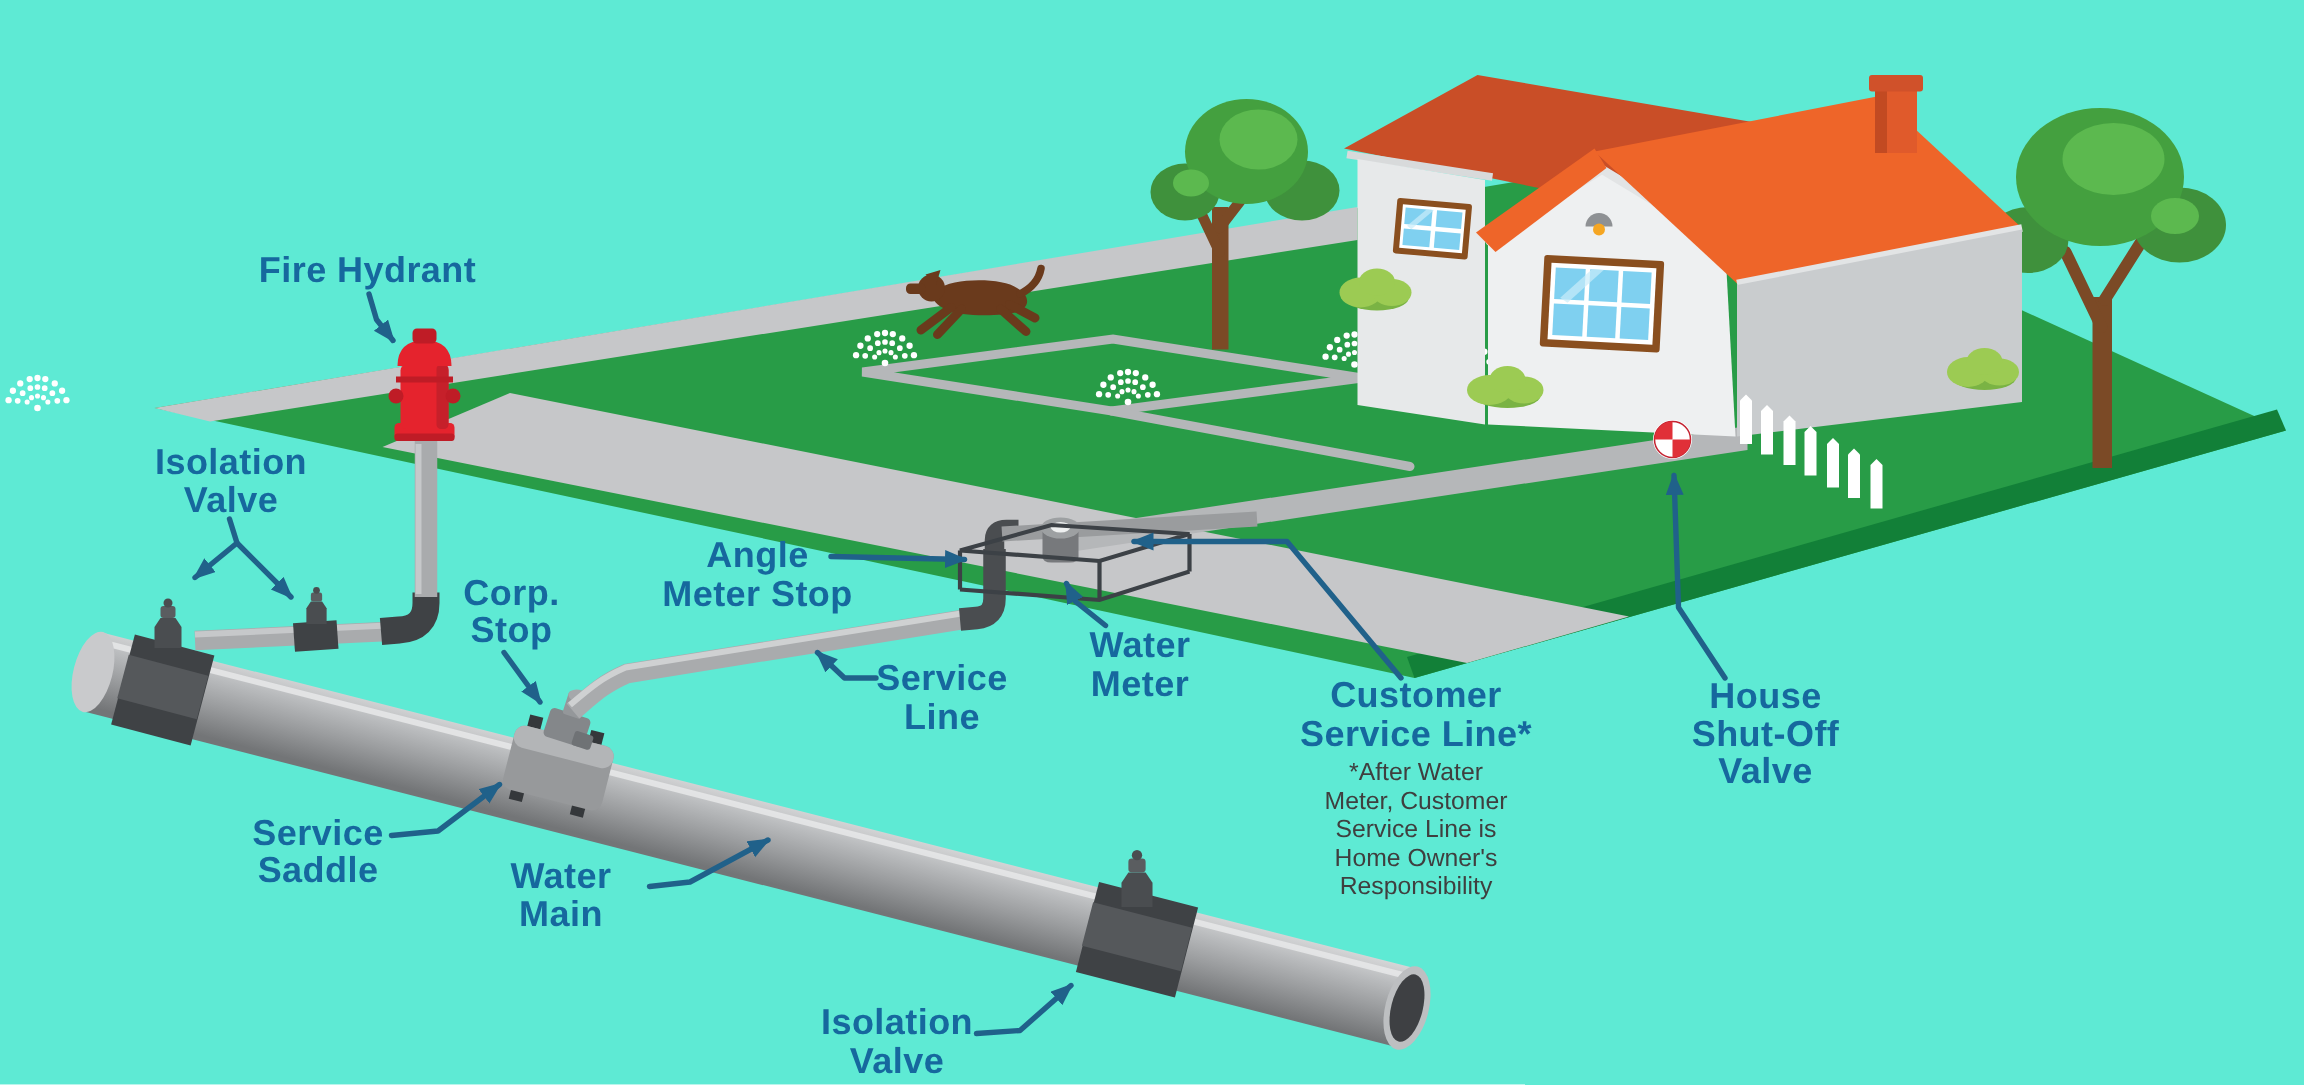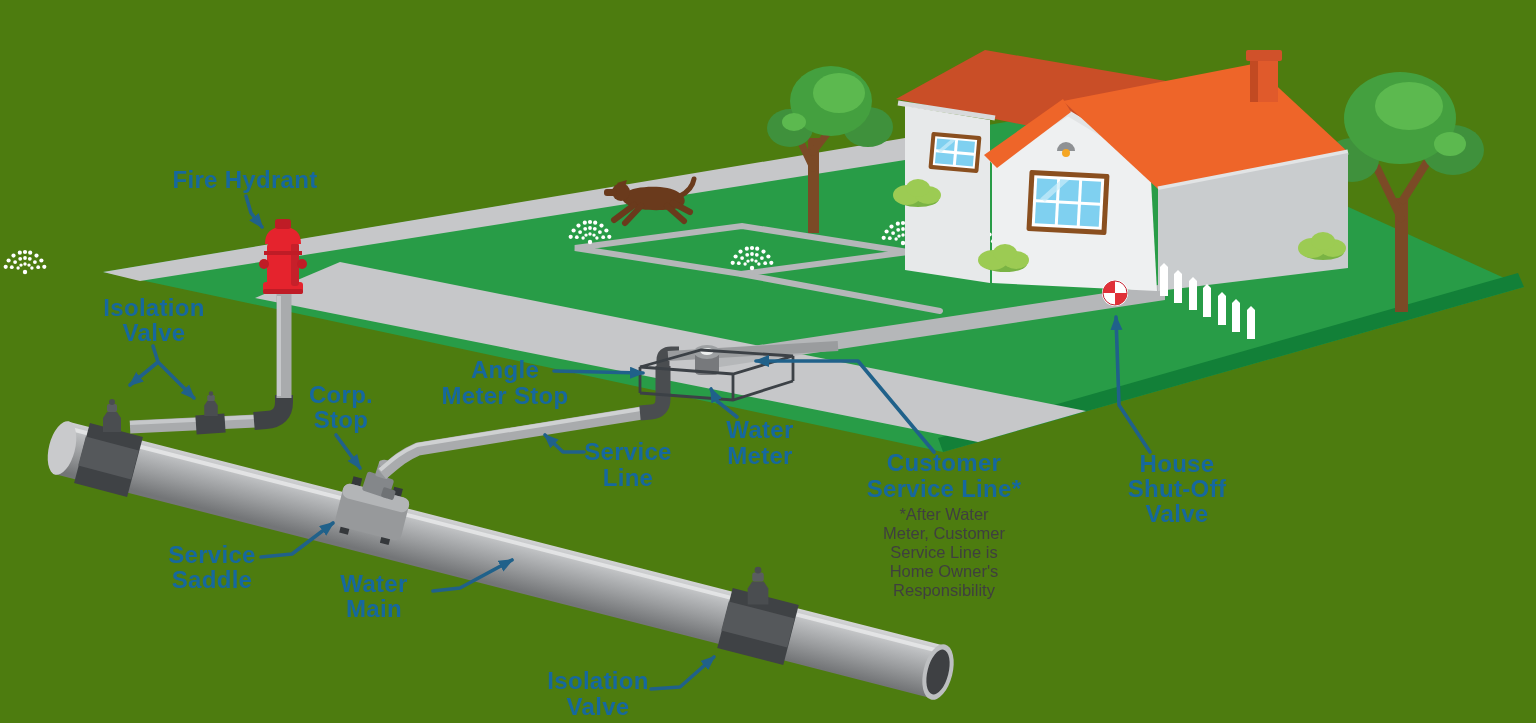--- a/index.html
+++ b/index.html
@@ -1,16 +1,16 @@
 <!DOCTYPE html>
 <html><head>
 <meta charset="utf-8">
 <style>
   html,body{margin:0;padding:0;background:#ffffff;}
-  .stage{position:relative;width:1536px;height:723px;background:#4d7c0f;overflow:hidden;
+  .stage{position:relative;width:1536px;height:723px;background:#5eead4;overflow:hidden;
          font-family:"Liberation Sans",sans-serif;}
   svg{display:block;}
   .lbl{font-family:"Liberation Sans",sans-serif;font-weight:bold;font-size:24px;
        fill:#16689e;text-anchor:middle;letter-spacing:.3px;}
   .note{font-family:"Liberation Sans",sans-serif;font-weight:normal;font-size:16.5px;
         fill:#3f3f3f;text-anchor:middle;}
   .leader{stroke:#20618a;stroke-width:3.6;fill:none;stroke-linejoin:round;stroke-linecap:round;}
 </style>
 </head>
 <body>

